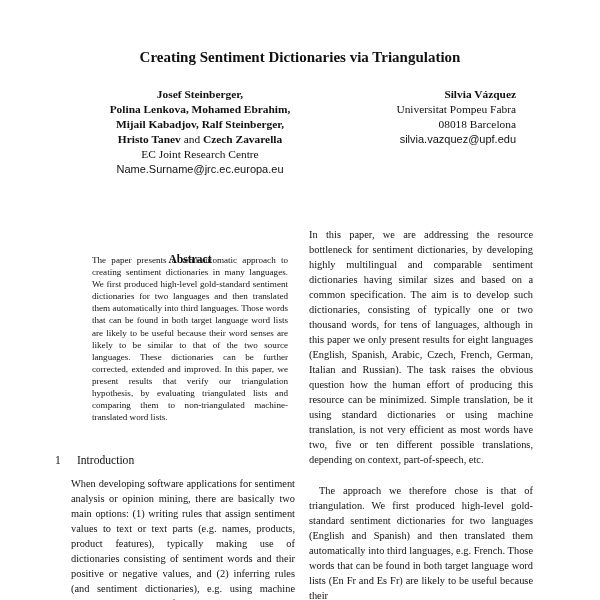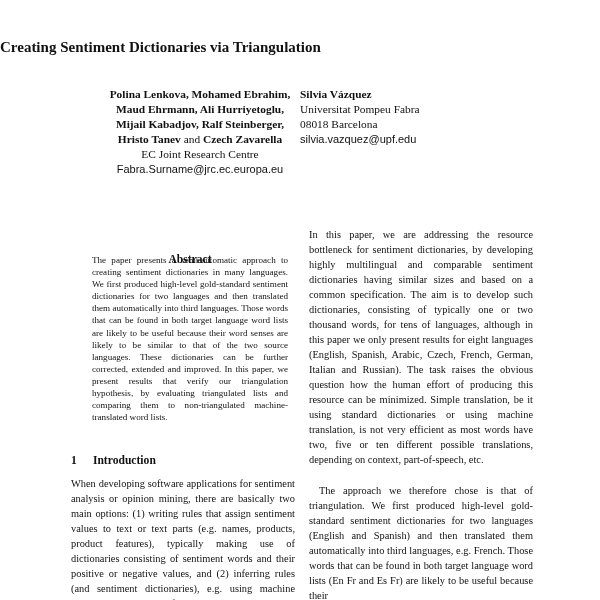--- a/index.html
+++ b/index.html
@@ -1,54 +1,54 @@
 <!DOCTYPE html>
 <html><head>
 <meta charset="utf-8">
 <style>
   html, body { margin: 0; padding: 0; background: #ffffff; }
   body { width: 600px; height: 600px; overflow: hidden; position: relative;
          font-family: "Liberation Serif", "DejaVu Serif", serif; color: #111; }
-  .title { position: absolute; top: 39px; left: 0; width: 600px; 
+  .title { position: absolute; top: 49px; left: 0; width: 600px; text-align: center;
            font-weight: bold; font-size: 15px; letter-spacing: 0px; }
   .authors-left { position: absolute; top: 87px; left: 90px; width: 220px; text-align: center;
                   font-size: 11.4px; line-height: 15.1px; }
-  .authors-right { position: absolute; top: 87px; left: 300px; width: 216px; text-align: left;
+  .authors-right { position: absolute; top: 87px; left: 300px; width: 216px; text-align: right;
                    font-size: 11.4px; line-height: 15.1px; }
   .b { font-weight: bold; }
   .mono { font-family: Liberation Sans, sans-serif; font-size: 11px; }
   .abstract-head { position: absolute; top: 227px; left: 80px; width: 220px; text-align: center;
                    font-weight: bold; font-size: 11.6px; margin-top: 26px; }
   .abstract-body { position: absolute; top: 254px; left: 92px; width: 196px;
                    font-size: 9.1px; line-height: 12.1px; text-align: justify; font-family: Liberation Serif, serif; }
-  .section-head { position: absolute; top: 454px; left: 71px; font-weight: bold; font-size: 11.6px; }
+  .section-head { position: absolute; top: 454px; left: 55px; font-weight: normal; font-size: 11.6px; }
   .section-head .num { display: inline-block; width: 19px; }
   .col-left { position: absolute; top: 476px; left: 71px; width: 224px;
               font-size: 10.4px; line-height: 15.0px; text-align: justify; }
   .col-right { position: absolute; top: 227px; left: 309px; width: 224px;
                font-size: 10.4px; line-height: 15.0px; text-align: justify; }
   .col-right p, .col-left p { margin: 0; }
   .col-right p + p { text-indent: 10px; margin-top: 16px; }
 </style>
 </head>
 <body>
 
 <div class="title">Creating Sentiment Dictionaries via Triangulation</div>
 
 <div class="authors-left">
+  <div class="b">Josef Steinberger,</div>
   <div class="b">Polina Lenkova, Mohamed Ebrahim,</div>
-  <div class="b">Maud Ehrmann, Ali Hurriyetoglu,</div>
   <div class="b">Mijail Kabadjov, Ralf Steinberger,</div>
   <div>
     <span class="b">Hristo Tanev</span>
     <span>and</span>
     <span class="b">Czech Zavarella</span>
   </div>
   <div>EC Joint Research Centre</div>
-  <div class="mono">Fabra.Surname@jrc.ec.europa.eu</div>
+  <div class="mono">Name.Surname@jrc.ec.europa.eu</div>
 </div>
 
 <div class="authors-right">
   <div class="b">Silvia Vázquez</div>
   <div>Universitat Pompeu Fabra</div>
   <div>08018 Barcelona</div>
   <div class="mono">silvia.vazquez@upf.edu</div>
 </div>
 
 <div class="abstract-head">Abstract</div>

